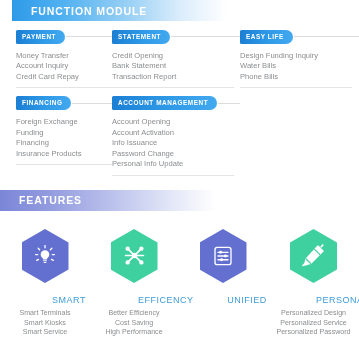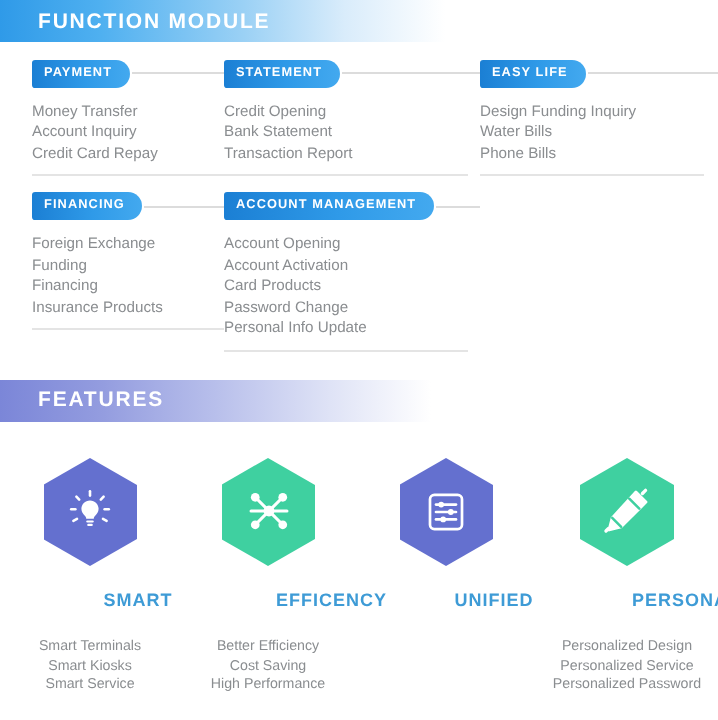--- a/index.html
+++ b/index.html
@@ -18,20 +18,21 @@
 
   
   .banner {
     position: relative;
     height: 21px;
     display: flex;
     align-items: center;
   }
   .banner-fn {
     background: linear-gradient(to right, #2f9ae8 0%, #4fb0f0 14%, #9bd1f5 34%, #d9ecfb 48%, #ffffff 62%, #ffffff 100%);
+    margin-left: 12px;
   }
   .banner-ft {
     background: linear-gradient(to right, #7b86d8 0%, #939cdf 14%, #b8bfeb 30%, #dfe3f6 46%, #ffffff 60%, #ffffff 100%);
   }
   .banner-title {
     padding-left: 19px;
     color: #ffffff;
     font-size: 10.5px;
     font-weight: bold;
     letter-spacing: 0.9px;
@@ -110,23 +111,23 @@
     margin: 0 auto 12px auto;
     display: flex;
     align-items: center;
     justify-content: center;
     clip-path: polygon(50% 0%, 100% 25%, 100% 75%, 50% 100%, 0% 75%, 0% 25%);
   }
   .hex svg { display: block; }
 
   .feat-title {
     font-size: 9px;
-    font-weight: bold;
+    font-weight: normal;
     letter-spacing: 0.5px;
-    margin-bottom: 14px;
+    margin-bottom: 4px;
     padding-left: 48px;
   }
   .feat-sub { list-style: none; margin: 0; padding: 0; }
   .feat-sub li {
     font-size: 7.1px;
     line-height: 9.6px;
     color: #8a8d90;
     white-space: nowrap;
   }
 </style>
@@ -201,21 +202,21 @@
       </div>
 
       <div class="col col-b">
         <div class="pill-wrap">
           <span class="pill">ACCOUNT MANAGEMENT</span>
           <span class="pill-rule"></span>
         </div>
         <ul class="item-list">
           <li>Account Opening</li>
           <li>Account Activation</li>
-          <li>Card Products</li>
+          <li>Info Issuance</li>
           <li>Password Change</li>
           <li>Personal Info Update</li>
         </ul>
         <div class="list-rule rule-b"></div>
       </div>
 
       <div class="col col-c"></div>
 
     </div>
 

